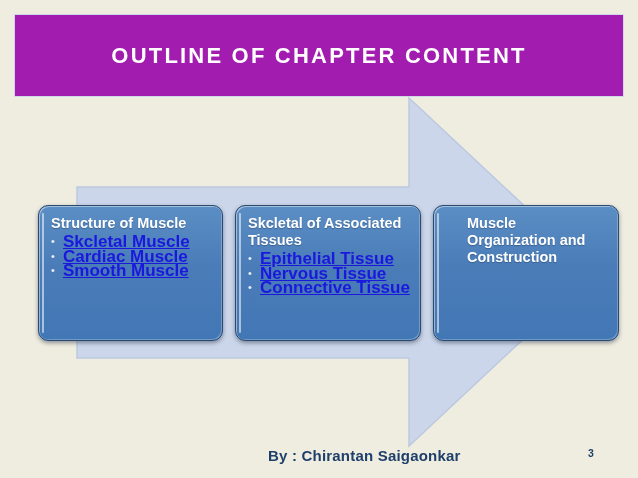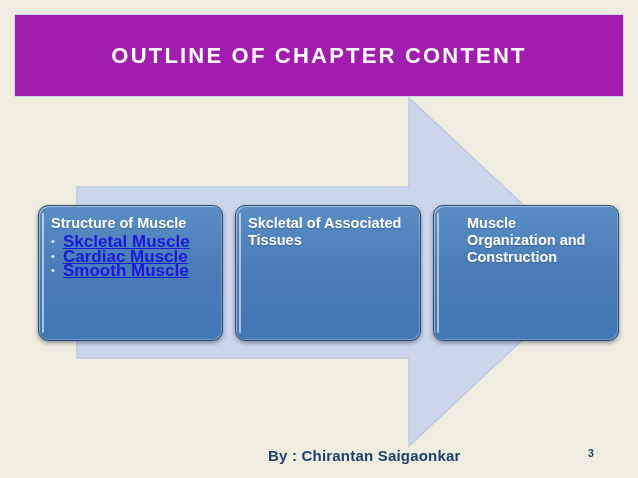--- a/index.html
+++ b/index.html
@@ -155,20 +155,25 @@
     <div class="pbox-title">Structure of Muscle</div>
     <ul class="pbox-list">
       <li><span class="link">Skcletal Muscle</span></li>
       <li><span class="link">Cardiac Muscle</span></li>
       <li><span class="link">Smooth Muscle</span></li>
     </ul>
   </div>
 
   <div class="pbox" id="box-2">
     <div class="pbox-title">Skcletal of Associated Tissues</div>
+    <ul class="pbox-list">
+      <li><span class="link">Epithelial Tissue</span></li>
+      <li><span class="link">Nervous Tissue</span></li>
+      <li><span class="link">Connective Tissue</span></li>
+    </ul>
   </div>
 
   <div class="pbox" id="box-3">
     <div class="pbox-title">Muscle Organization and Construction</div>
   </div>
 
   <div id="footer-author">By : Chirantan Saigaonkar</div>
   <div id="footer-page">3</div>
 
 </div>

